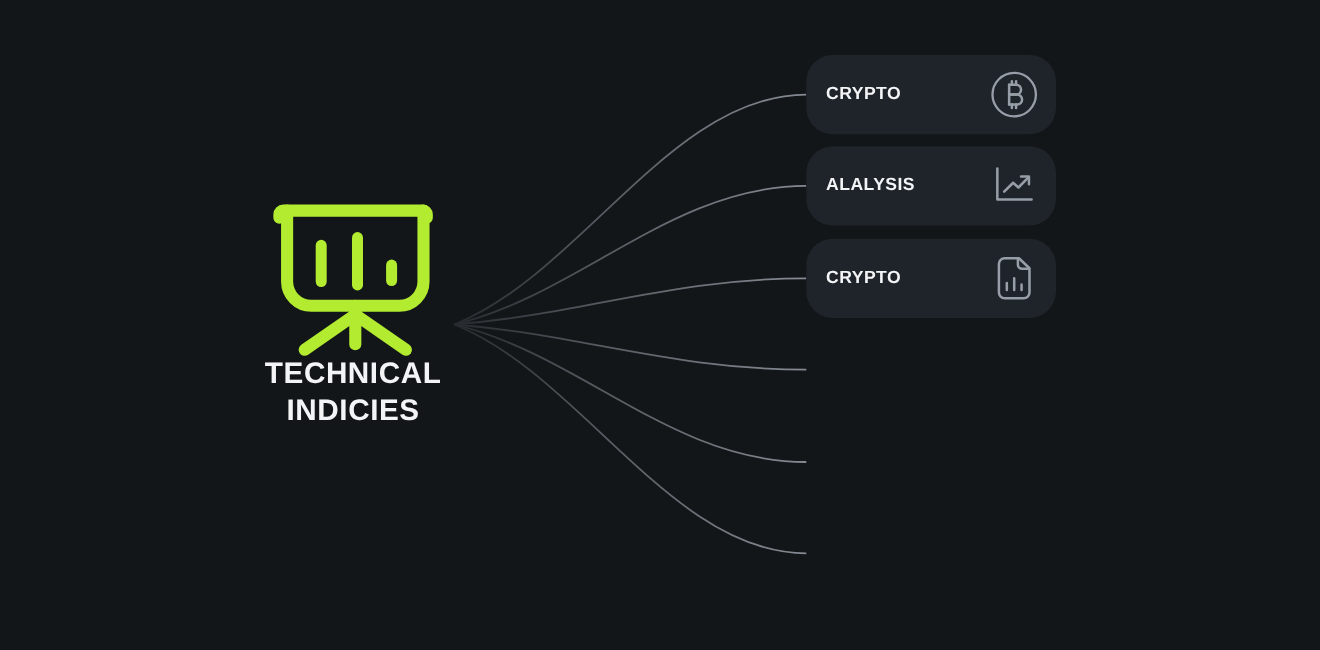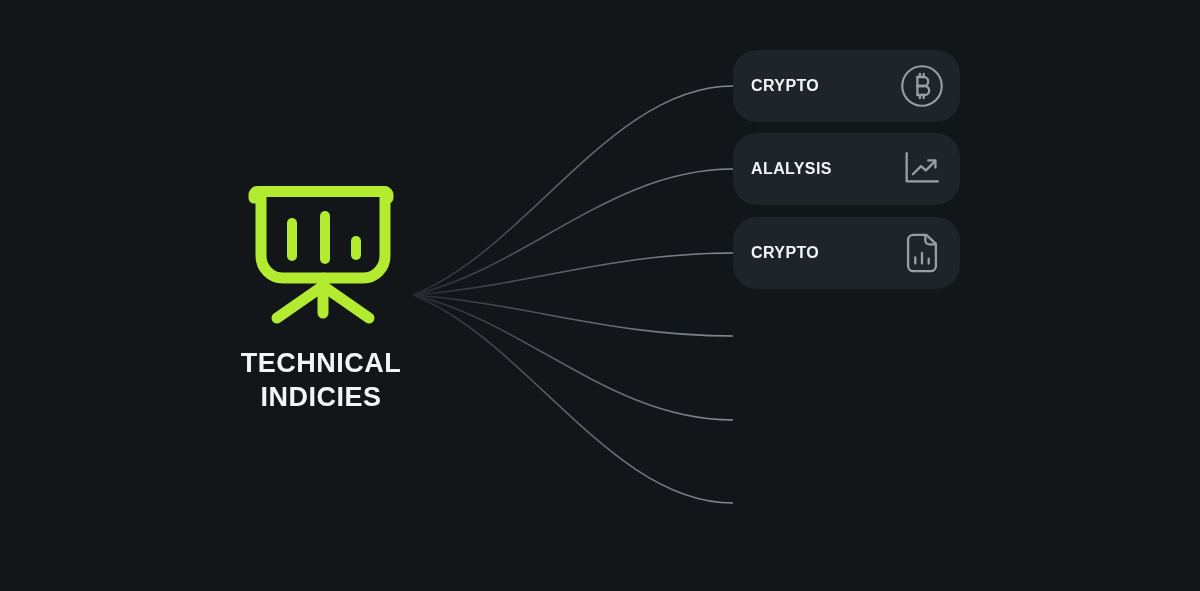--- a/index.html
+++ b/index.html
@@ -19,21 +19,20 @@
   #stage{position:absolute;inset:0;width:1200px;height:591px;}
   
   #connector-svg{position:absolute;left:0;top:0;width:1200px;height:591px;pointer-events:none;}
   
   .root-node{
     position:absolute;left:160px;top:182px;width:322px;
     display:flex;flex-direction:column;align-items:center;
   }
   .root-icon-svg{overflow:visible;display:block;}
   .root-title{
-    margin-top:24px;
     color:var(--text);
     font-size:27px;line-height:34px;font-weight:700;
     letter-spacing:.5px;text-align:center;white-space:pre-line;
   }
   
   .cards-column{
     position:absolute;left:733px;top:50px;width:227px;
     display:flex;flex-direction:column;gap:11.4px;
   }
   .card{

